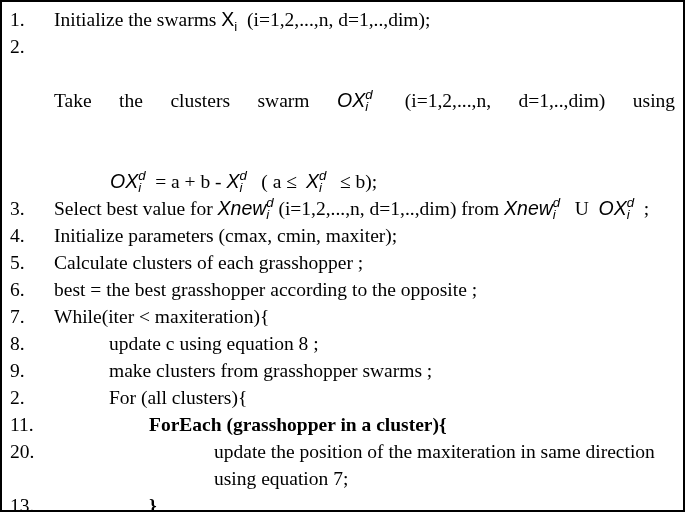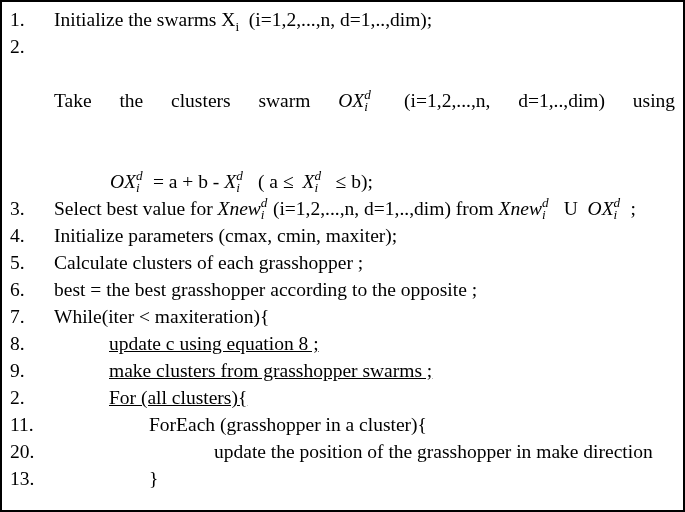--- a/index.html
+++ b/index.html
@@ -40,43 +40,43 @@
     font-size: 19.5px;
   }
 
   .line-body {
     flex: 1 1 auto;
     white-space: pre-wrap;
   }
 
   
   .ind-0 { padding-left: 0px; }
-  .ind-1 { padding-left: 55px; text-decoration: underline; }
-  .ind-2 { padding-left: 95px; }
+  .ind-1 { padding-left: 55px; }
+  .ind-2 { padding-left: 95px; font-weight: bold; }
   .ind-3 { padding-left: 160px; }
 
   
   .justify {
     display: block;
     text-align: justify;
     text-align-last: justify;
     white-space: normal;
   }
 
   
   .equation-row {
     font-size: 19.5px;
     line-height: 27px;
     padding-left: 100px;
     white-space: pre;
   }
 
   
   .mathvar {
-    font-family: Liberation Serif, serif;
+    font-family: Liberation Sans, sans-serif;
     font-style: italic;
     white-space: pre;
     margin-top: 40px;
   }
   .mathvar-upright {
     font-style: normal;
     white-space: pre;
   }
   .sub-upright {
     font-size: 0.68em;
@@ -159,21 +159,25 @@
     <span class="line-number">2.</span>
     <span class="line-body ind-1">For (all clusters){</span>
   </div>
   <div class="algo-line">
     <span class="line-number">11.</span>
     <span class="line-body ind-2">ForEach (grasshopper in a cluster){</span>
   </div>
 
   <div class="algo-line">
     <span class="line-number">20.</span>
-    <span class="line-body ind-3">update the position of the grasshopper in make direction</span>
+    <span class="line-body ind-3">update the position of the maxiteration in same direction</span>
+  </div>
+  <div class="algo-line">
+    <span class="line-number"></span>
+    <span class="line-body ind-3">using equation 7;</span>
   </div>
 
   <div class="algo-line">
     <span class="line-number">13.</span>
     <span class="line-body ind-2">}</span>
   </div>
 
 </div>
 
 </body></html>

